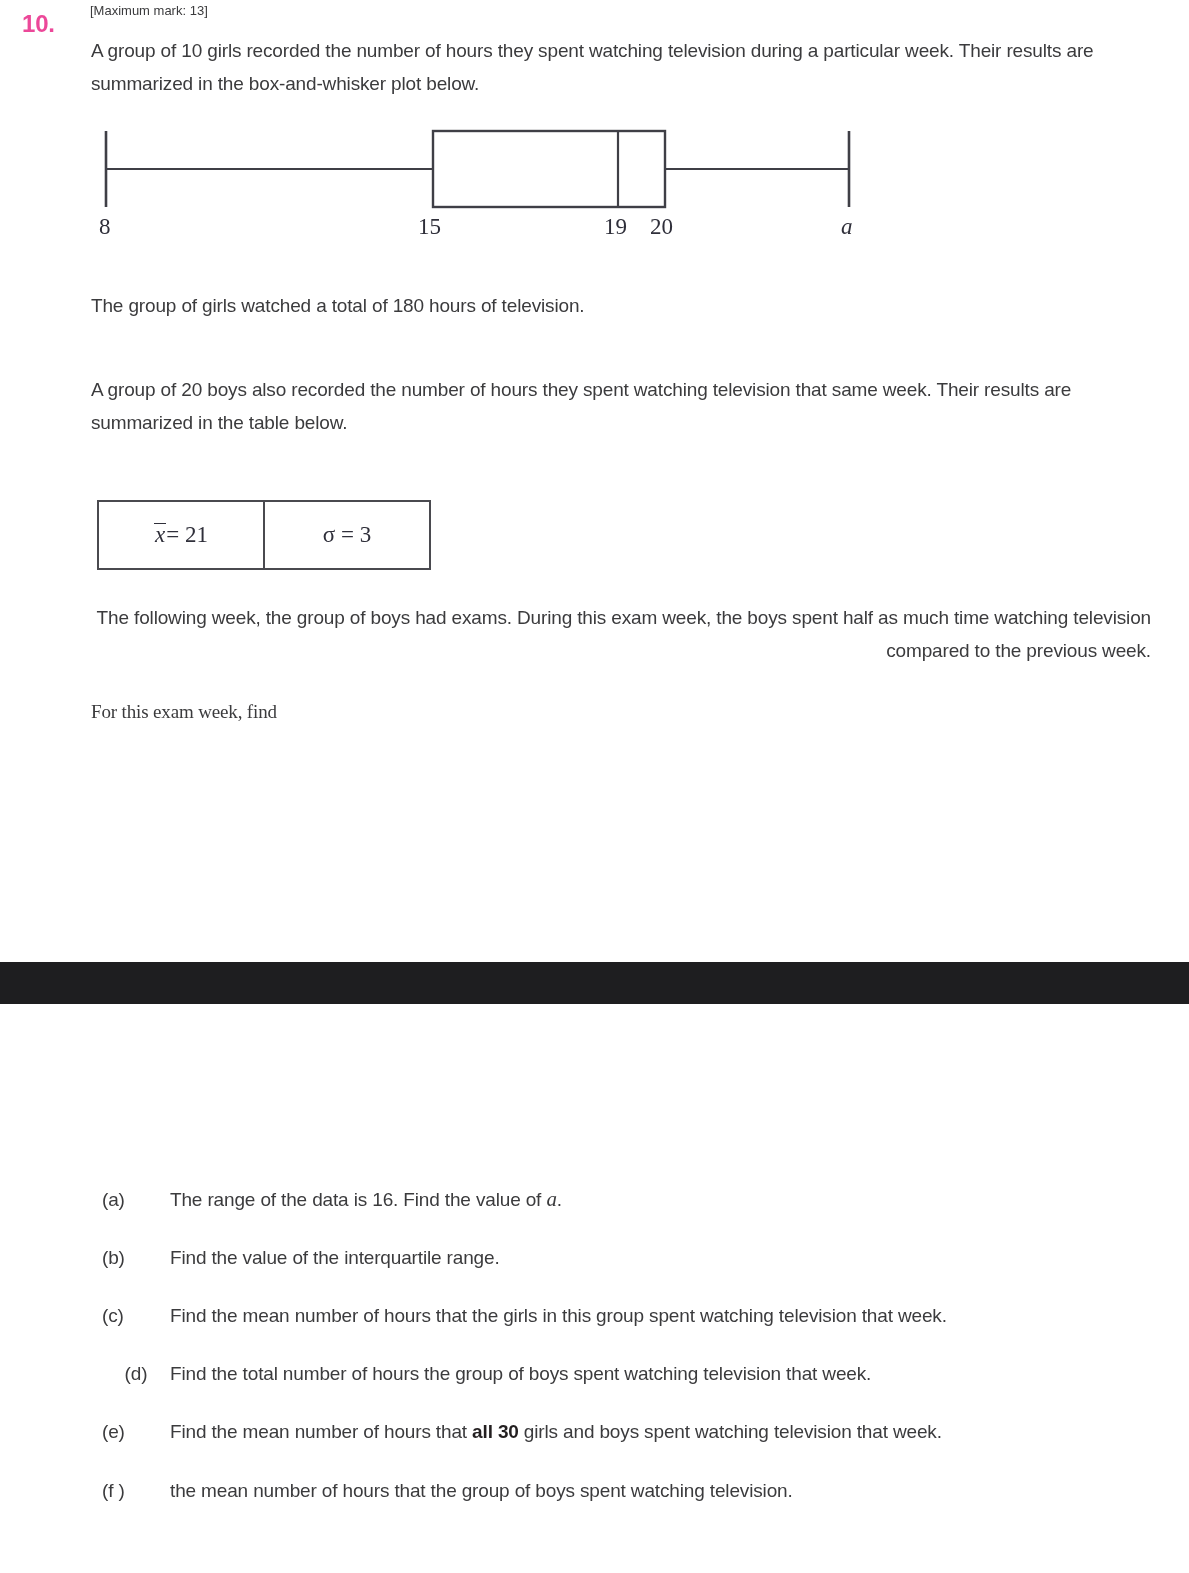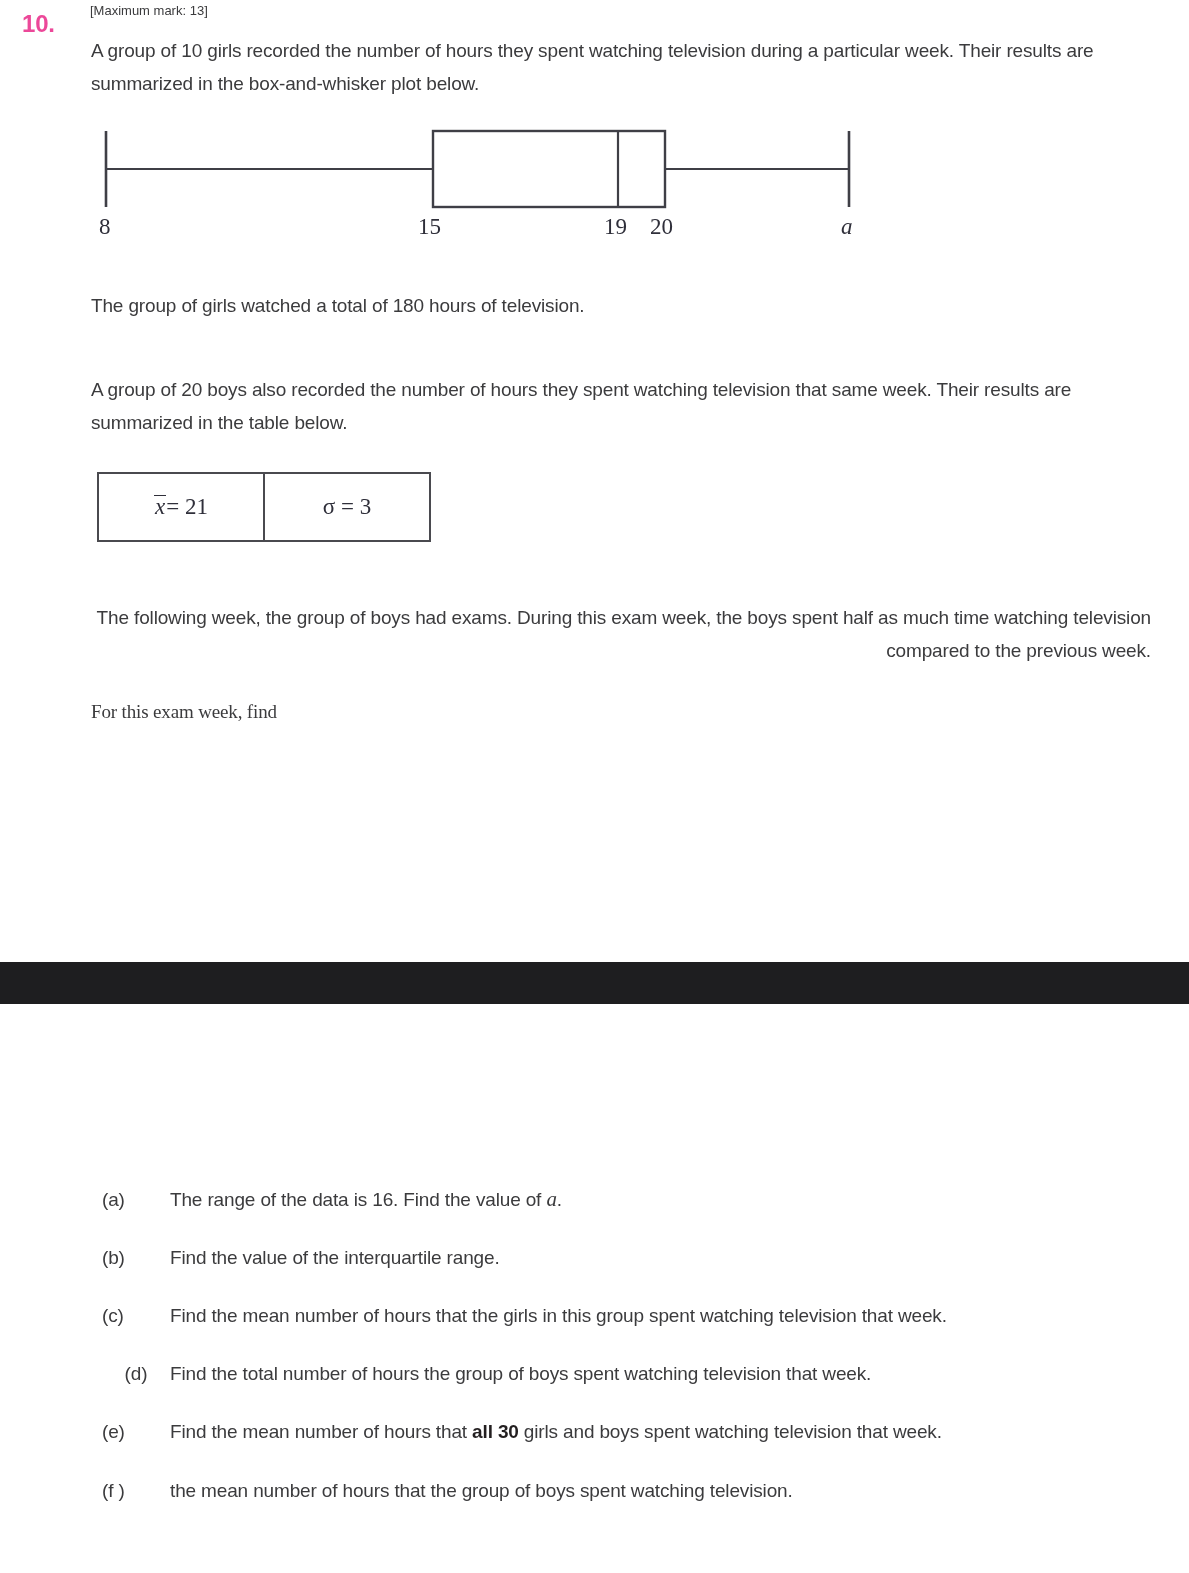--- a/index.html
+++ b/index.html
@@ -65,21 +65,21 @@
     font-family: "Liberation Serif", serif;
     font-size: 23px;
     color: #2f2f3a;
   }
   .bp-label.italic { font-style: italic; }
 
   
   .stat-table {
     position: absolute;
     left: 97px;
-    top: 472px;
+    top: 500px;
     border-collapse: collapse;
     padding-left: 40px;
   }
   .stat-table td {
     border: 2px solid #4a4a4f;
     width: 164px;
     height: 66px;
     text-align: center;
     vertical-align: middle;
     font-family: "Liberation Serif", serif;

